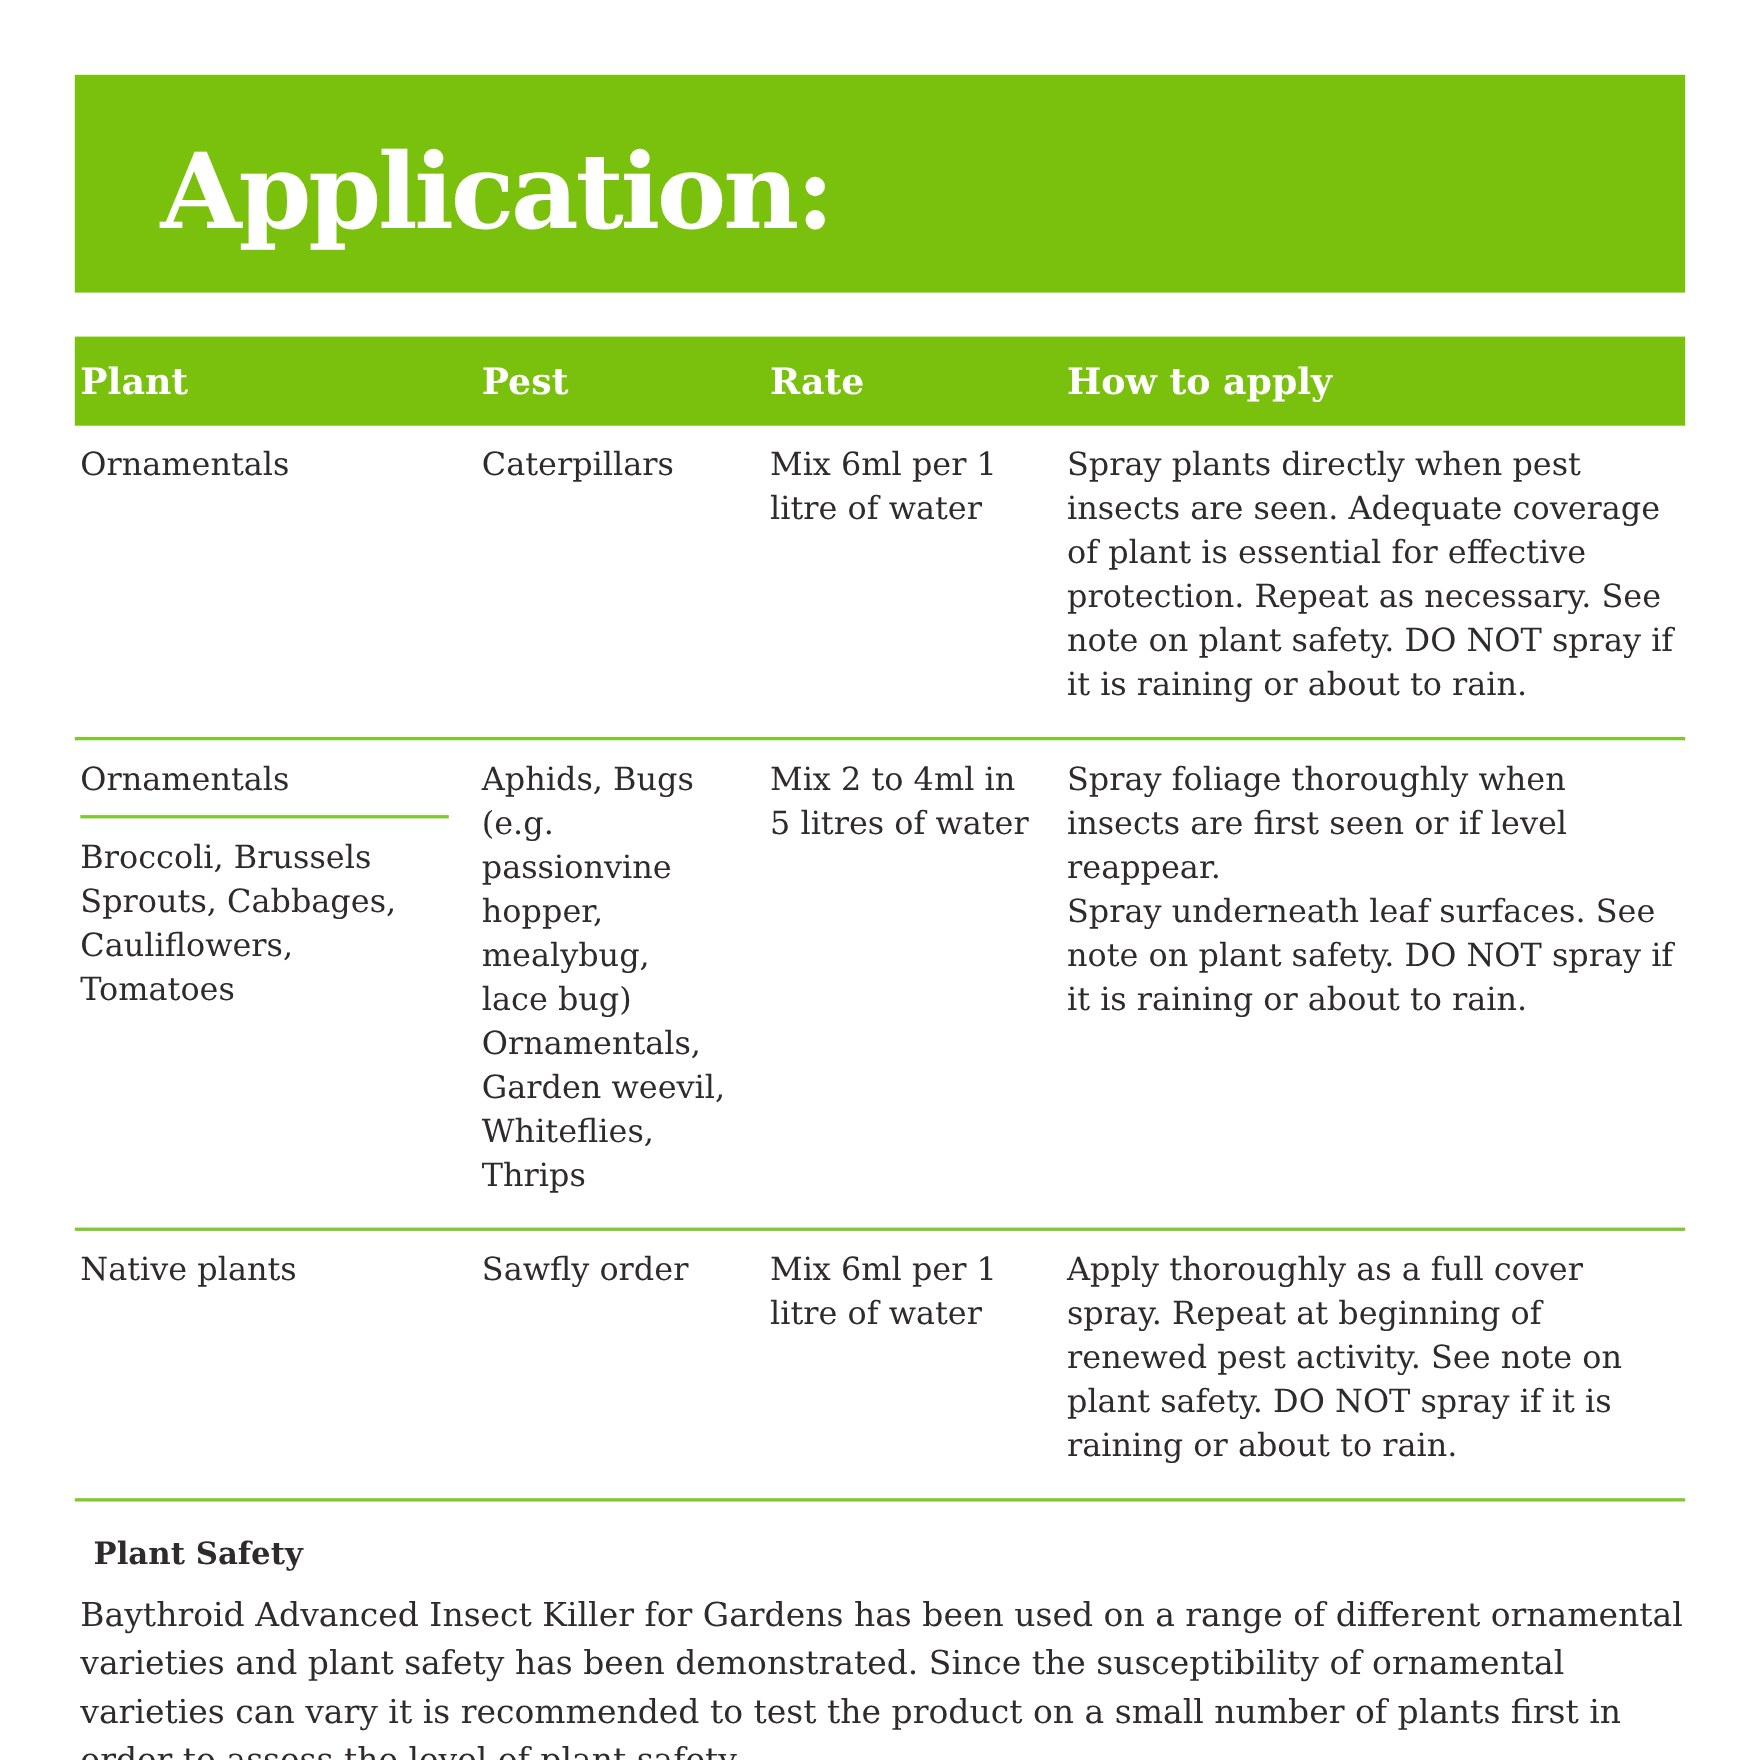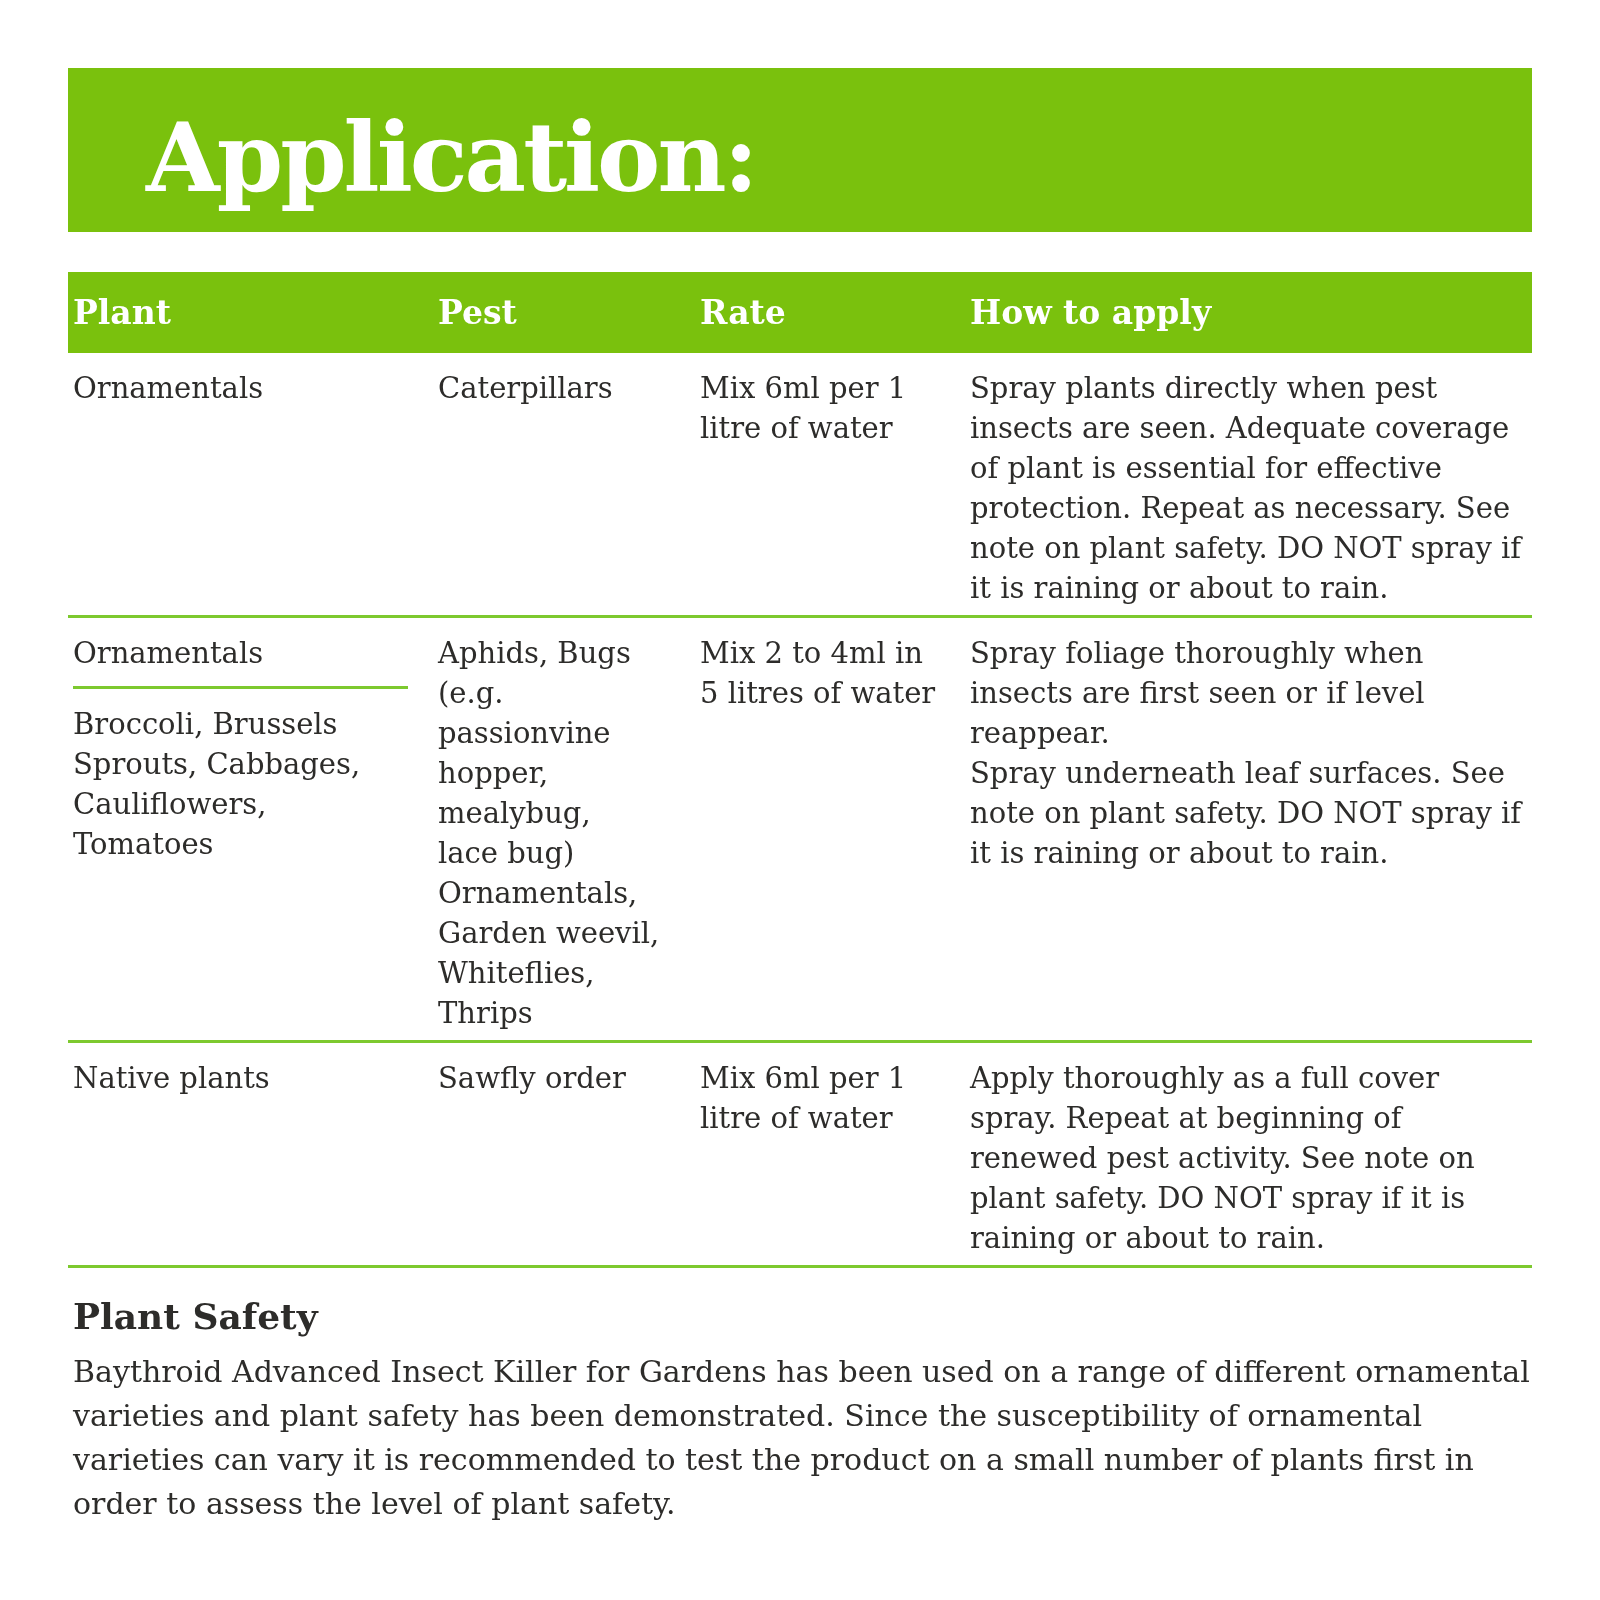--- a/index.html
+++ b/index.html
@@ -14,56 +14,56 @@
   *{box-sizing:border-box;}
   html,body{margin:0;padding:0;background:#ffffff;}
   body{
     width:1600px;height:1600px;overflow:hidden;
     font-family:"DejaVu Serif","Liberation Serif",serif;
     color:var(--text);
   }
   .page{width:1600px;height:1600px;padding:68px;}
   
   .banner{
-    height:164px;background:var(--brand-green);
+    height:198px;background:var(--brand-green);
     display:flex;align-items:center;
     padding-left:78px;margin-bottom:40px;
   }
   .banner h1{
     margin:14px 0 0 0;color:#ffffff;
     font-size:95px;font-weight:bold;letter-spacing:-3px;
   }
   
   .grid{
     display:grid;
     grid-template-columns:365px 262px 270px 1fr;
   }
   .thead{
     background:var(--brand-green);
     height:81px;align-items:center;
     color:#ffffff;font-size:33px;font-weight:bold;
   }
   .thead .th{padding-left:5px;}
   .tbody{border-bottom:3px solid var(--divider-green);}
-  .trow{padding:15px 0 7px 0;font-size:29px;line-height:40px;}
+  .trow{padding:15px 0 28px 0;font-size:29px;line-height:40px;}
   .trow + .trow{border-top:3px solid var(--divider-green);}
   .cell{padding-left:5px;padding-right:18px;}
   .cell.how{padding-right:0;}
   .pre{white-space:pre-line;}
   .cell p{margin:0;}
   .cell p + p{}
   p:empty{display:none;}
   .pre:empty{display:none;}
   .subdivider{
     border:none;height:0;border-top:3px solid var(--divider-green);
     margin:13px 0 15px 0;width:335px;
   }
   
   .safety{margin-top:26px;padding-left:5px;}
-  .safety h3{margin:0;font-size:36px;font-weight:bold;line-height:44px;}
+  .safety h3{margin:12px;font-size:28px;font-weight:bold;line-height:44px;}
   .safety p{margin:12px 0 0 0;font-size:30px;line-height:44px;max-width:1460px;}
 </style>
 </head>
 <body>
 
 <div class="page">
 
   <header class="banner">
     <h1>Application:</h1>
   </header>

